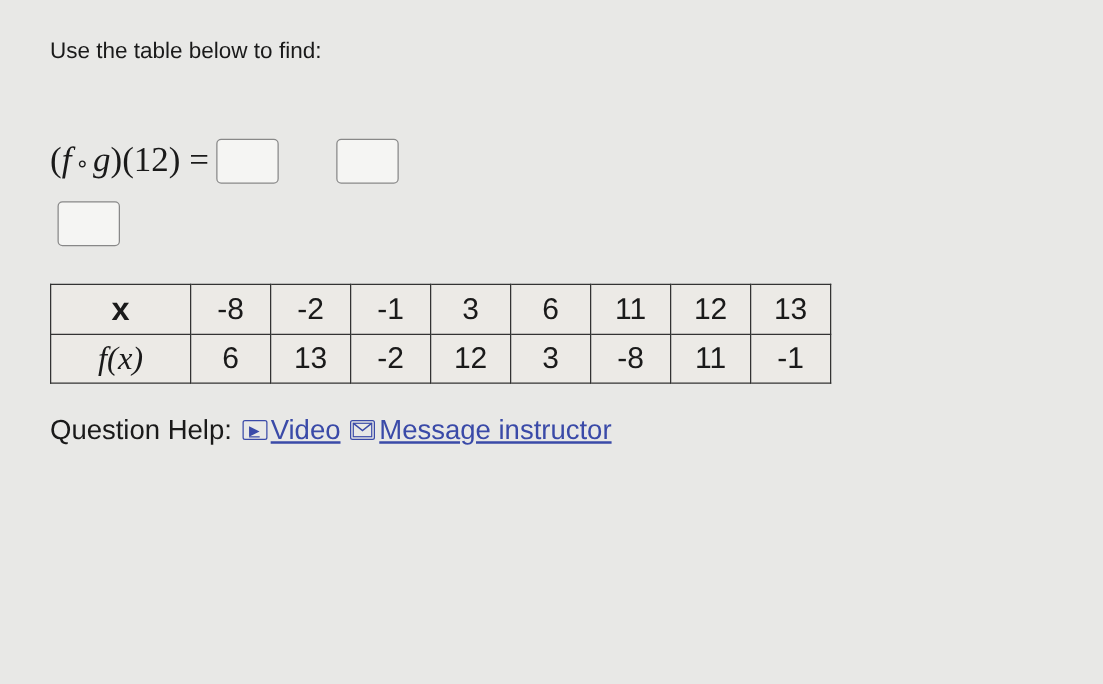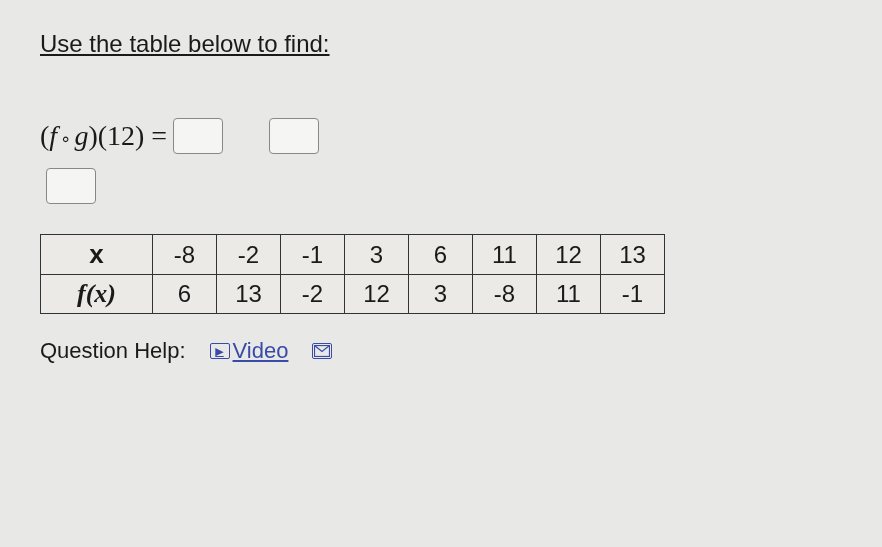--- a/index.html
+++ b/index.html
@@ -10,23 +10,22 @@
     body {
       font-family: Arial, Helvetica, sans-serif;
       background: #e8e8e6;
       width: 882px;
       height: 547px;
       padding: 30px 40px;
       color: #1a1a1a;
       position: relative;
     }
     .prompt {
-      font-size: 24px;
+      font-size: 18px;
       margin-bottom: 60px;
-      text-decoration: underline;
     }
     .equations {
       font-size: 28px;
       margin-bottom: 30px;
     }
     .eq-row {
       display: flex;
       gap: 40px;
       margin-bottom: 14px;
       align-items: flex-end;
@@ -66,32 +65,32 @@
       font-weight: normal;
       background: #eceae6;
     }
     .data-table th {
       font-weight: bold;
       font-family: Arial, sans-serif;
     }
     .data-table .fn-header {
       font-family: Georgia, 'Times New Roman', serif;
       font-style: italic;
-      font-weight: bold;
+      font-weight: normal;
       font-size: 26px;
       width: 112px;
     }
     .data-table .val {
       width: 64px;
     }
     .help {
       font-size: 22px;
       display: flex;
       align-items: center;
-      gap: 24px;
+      gap: 8px;
     }
     .help a {
       color: #3a4aa8;
       text-decoration: underline;
       cursor: pointer;
       display: inline-flex;
       align-items: center;
       gap: 3px;
     }
     .icon-box {
@@ -167,14 +166,15 @@
     <span class="icon-box">▶</span>
     <span>Video</span>
   </a>
   <a>
     <span class="icon-box">
       <svg width="16" height="12" viewBox="0 0 16 12">
         <rect x="0.5" y="0.5" width="15" height="11" fill="none" stroke="#3a4aa8" stroke-width="1.2"></rect>
         <path d="M0.5 0.5 L8 6.5 L15.5 0.5" fill="none" stroke="#3a4aa8" stroke-width="1.2"></path>
       </svg>
     </span>
+    <span>Message instructor</span>
   </a>
 </div>
 
 </body></html>

